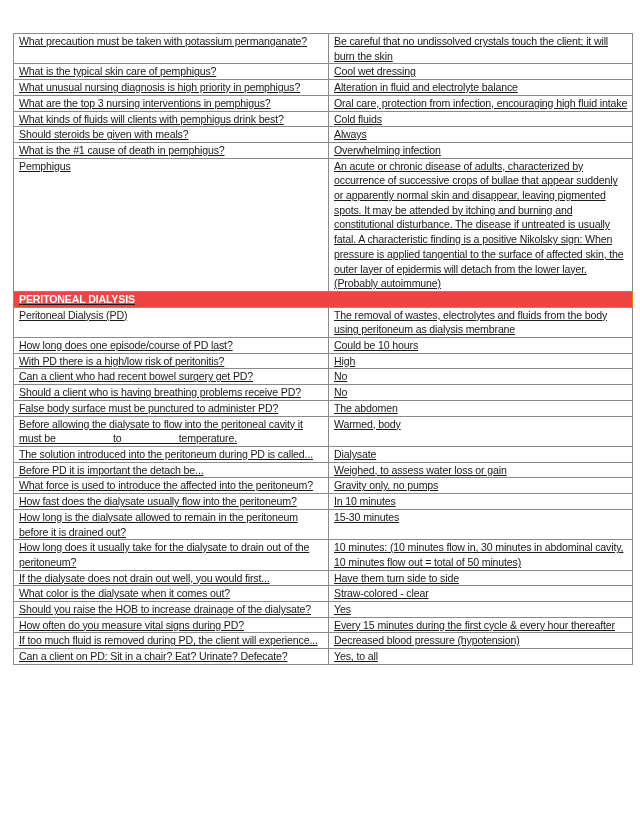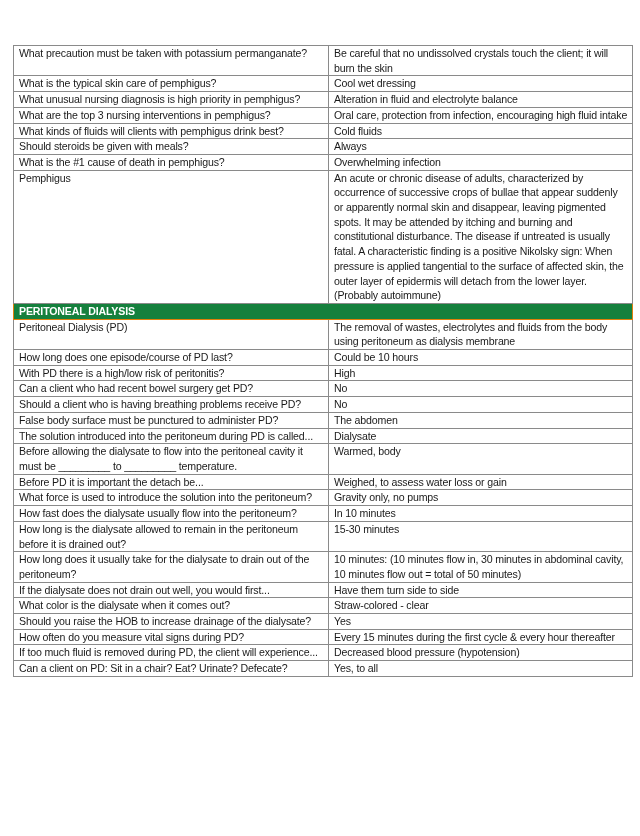--- a/index.html
+++ b/index.html
@@ -1,24 +1,24 @@
 <!DOCTYPE html>
 <html><head>
 <meta charset="utf-8">
 <style>
   html, body { margin: 0; padding: 0; background: #ffffff; }
   body { width: 640px; height: 836px; position: relative; overflow: hidden;
          font-family: "Liberation Sans", sans-serif; color: #1a1a1a; }
-  .page { position: absolute; left: 13px; top: 45px; width: 619px; }
+  .page { position: absolute; left: 13px; top: 33px; width: 619px; text-decoration: underline; }
   table { border-collapse: collapse; width: 619px; table-layout: fixed; }
   col.q { width: 315px; }
   col.a { width: 304px; }
   td { border: 1px solid #8a8a8a; padding: 0 4px 0 5px; vertical-align: top;
        font-size: 10.6px; line-height: 14.7px; letter-spacing: -0.15px; }
-  tr.section td { background: #15803d; color: #ffffff; font-weight: bold;
+  tr.section td { background: #ef4444; color: #ffffff; font-weight: bold;
                   padding: 0 5px; border-color: #e07f0c; margin-left: 20px; }
 </style>
 </head>
 <body>
 
 <div class="page">
   <table>
     <colgroup>
         <col class="q">
         <col class="a">
@@ -77,33 +77,33 @@
         </tr>
         <tr>
           <td>Should a client who is having breathing problems receive PD?</td>
           <td>No</td>
         </tr>
         <tr>
           <td>False body surface must be punctured to administer PD?</td>
           <td>The abdomen</td>
         </tr>
         <tr>
+          <td>Before allowing the dialysate to flow into the peritoneal cavity it must be _________ to _________ temperature.</td>
+          <td>Warmed, body</td>
+        </tr>
+        <tr>
           <td>The solution introduced into the peritoneum during PD is called...</td>
           <td>Dialysate</td>
-        </tr>
-        <tr>
-          <td>Before allowing the dialysate to flow into the peritoneal cavity it must be _________ to _________ temperature.</td>
-          <td>Warmed, body</td>
         </tr>
         <tr>
           <td>Before PD it is important the detach be...</td>
           <td>Weighed, to assess water loss or gain</td>
         </tr>
         <tr>
-          <td>What force is used to introduce the solution into the peritoneum?</td>
+          <td>What force is used to introduce the affected into the peritoneum?</td>
           <td>Gravity only, no pumps</td>
         </tr>
         <tr>
           <td>How fast does the dialysate usually flow into the peritoneum?</td>
           <td>In 10 minutes</td>
         </tr>
         <tr>
           <td>How long is the dialysate allowed to remain in the peritoneum before it is drained out?</td>
           <td>15-30 minutes</td>
         </tr>

